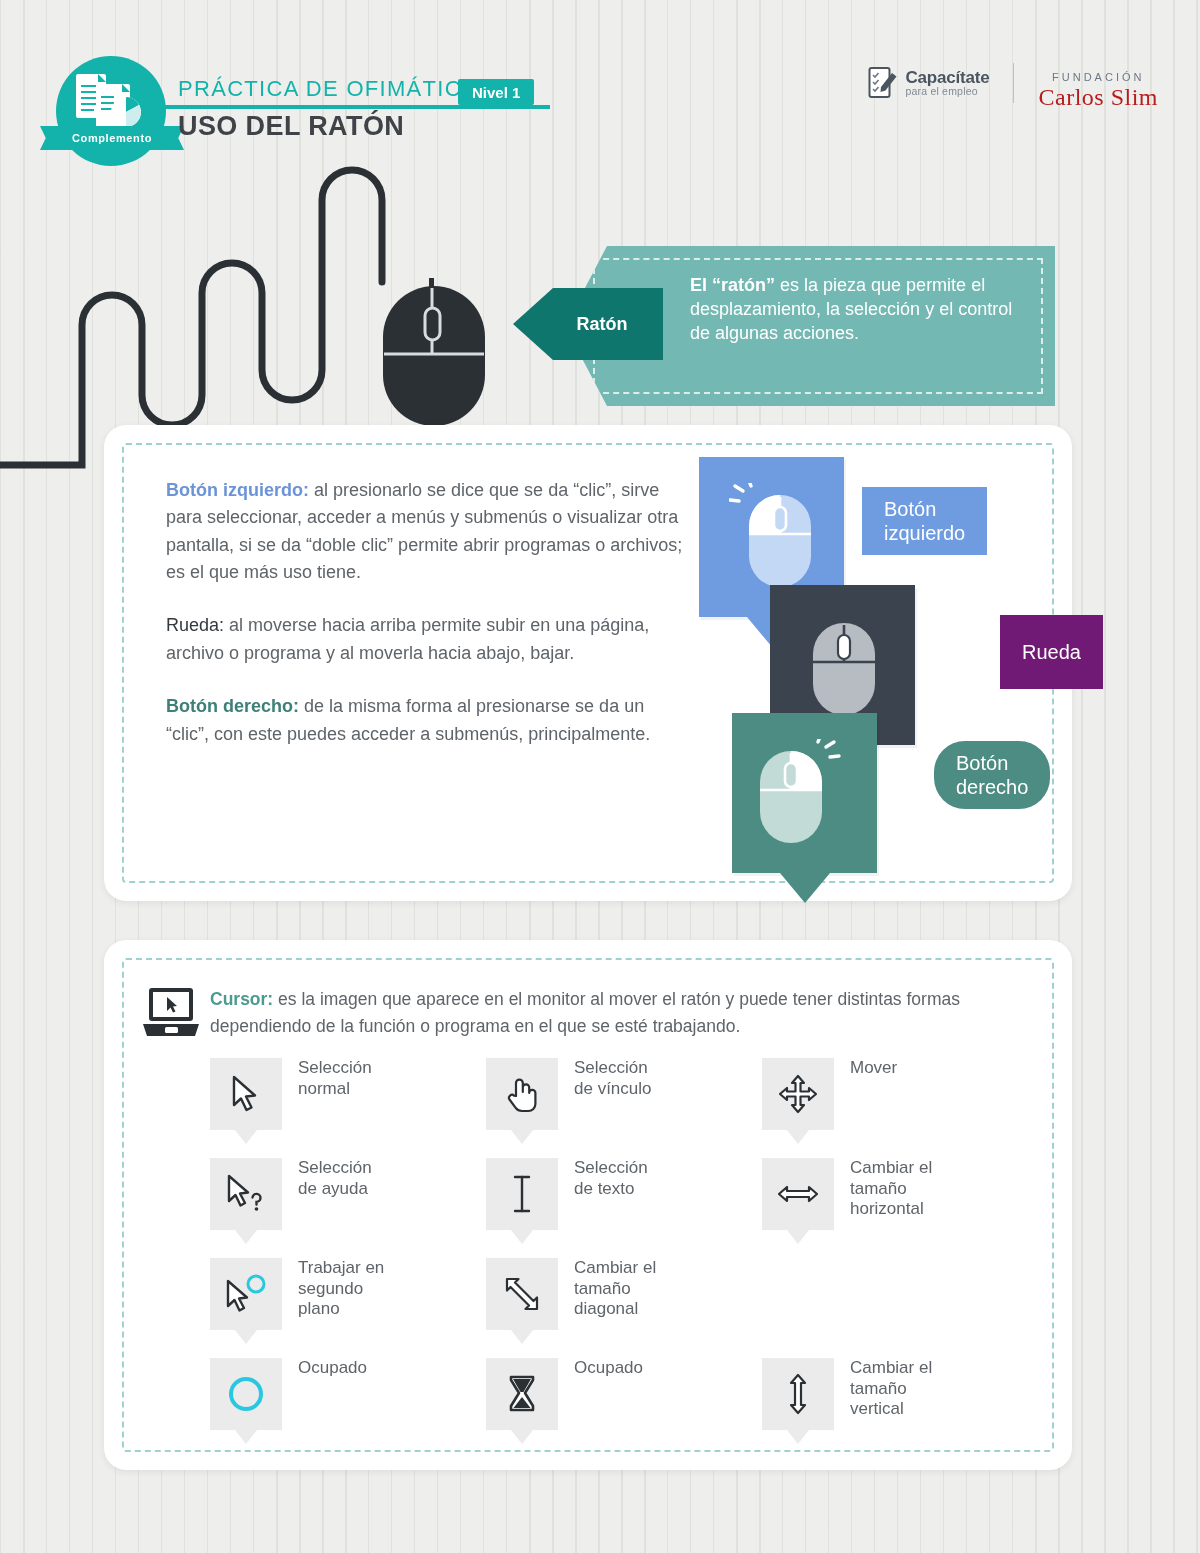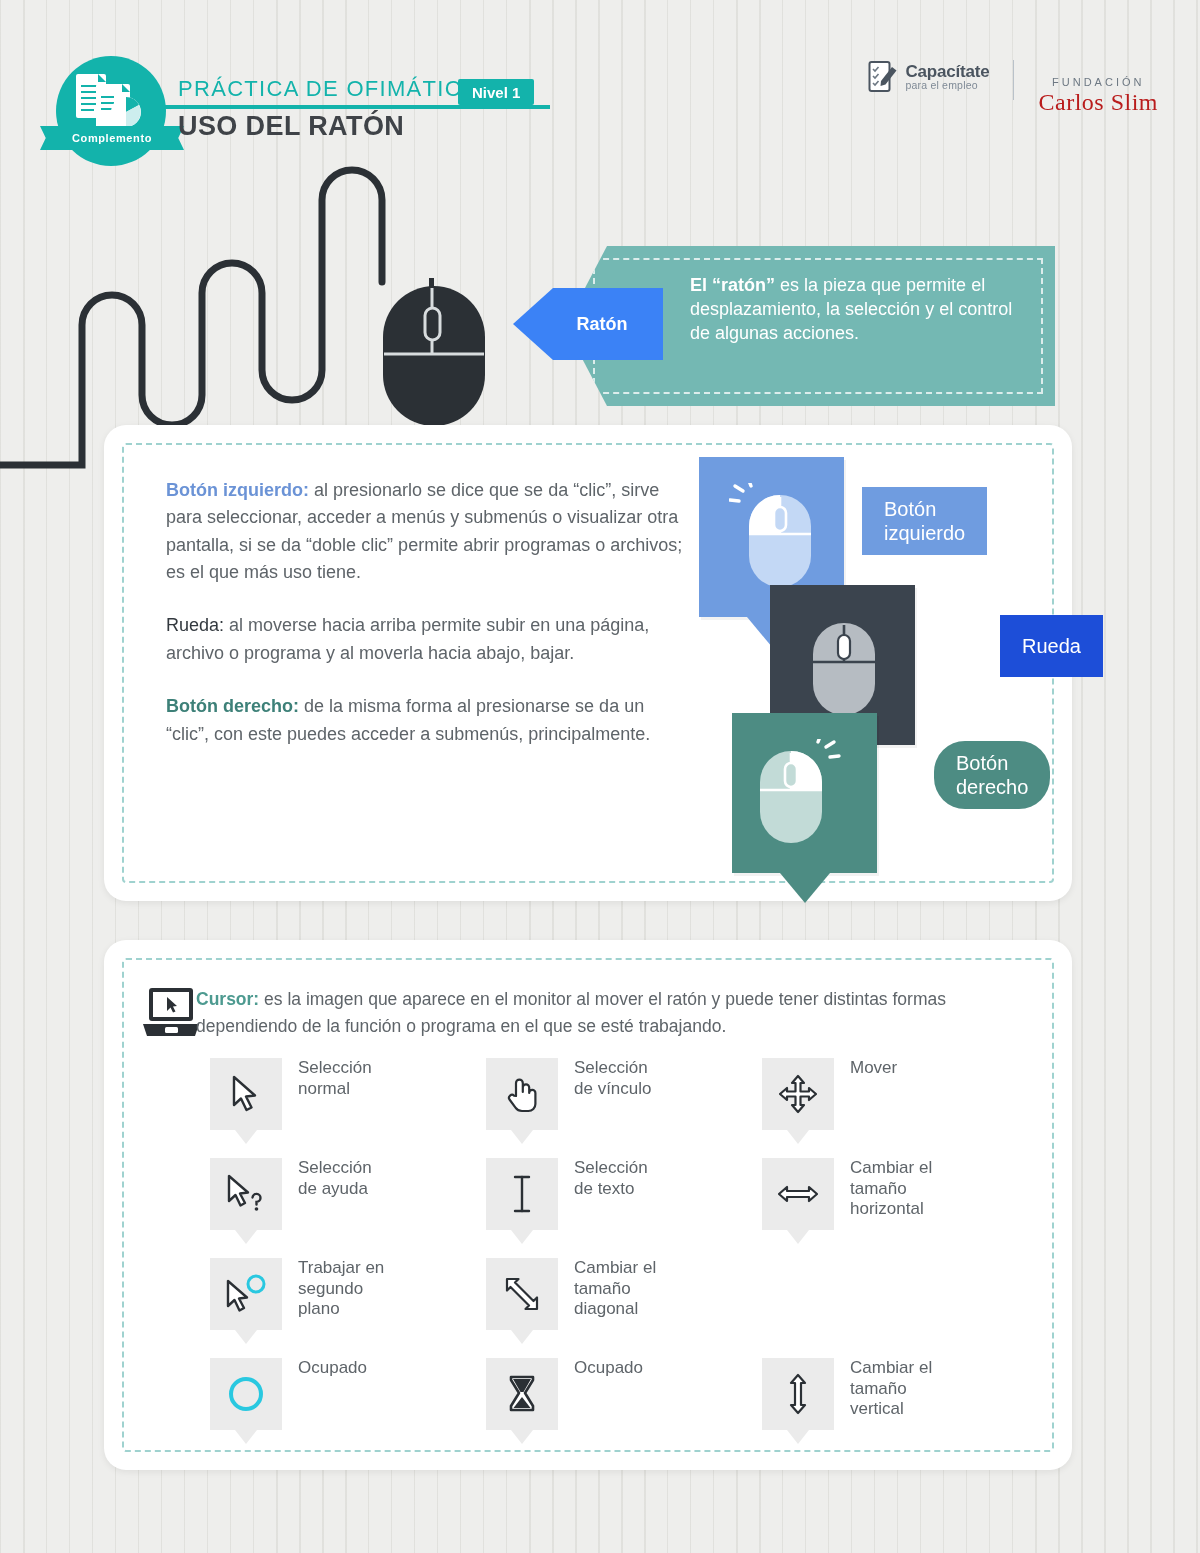--- a/index.html
+++ b/index.html
@@ -35,21 +35,21 @@
   .nivel-badge {
     position:absolute; left:458px; top:79px; height:26px; padding:0 14px;
     background:#13b3ab; color:#fff; font-size:15px; font-weight:bold;
     display:flex; align-items:center; border-radius:2px;
   }
   .hdr-rule { position:absolute; left:160px; top:105px; width:390px; height:4px; background:#13b3ab; }
   .hdr-title {
     position:absolute; left:178px; top:111px; font-size:27px; font-weight:bold;
     color:#3f4348; letter-spacing:.4px;
   }
-  .brand { position:absolute; right:42px; top:60px; height:46px; display:flex; align-items:flex-start; gap:24px; }
+  .brand { position:absolute; right:42px; top:60px; height:46px; display:flex; align-items:center; gap:24px; }
   .brand-left { display:flex; align-items:center; gap:8px; }
   .brand-left .bl-txt { line-height:1.05; }
   .brand-name { font-size:17px; font-weight:bold; color:#4b5560; letter-spacing:-.2px; }
   .brand-sub { font-size:10.5px; color:#7f8a96; letter-spacing:.2px; }
   .brand-div { width:1px; height:40px; background:#b9c1c9; }
   .brand-right { line-height:1.15; text-align:center; }
   .fund { font-size:11px; color:#6d7883; letter-spacing:3px;margin-top:16px; }
   .slim { font-size:24px; color:#b91c1c; font-family:"Liberation Serif", serif; letter-spacing:.5px; }
 
   
@@ -67,21 +67,21 @@
     position:absolute; left:28px; top:12px; right:12px; bottom:12px;
     border:2px dashed rgba(255,255,255,.75);
   }
   .callout-text {
     position:absolute; left:125px; top:28px; right:24px;
     color:#ffffff; font-size:18px; line-height:1.32;
   }
   .callout-text b { font-weight:bold; }
   .arrow-tag {
     position:absolute; left:513px; top:288px; width:150px; height:72px;
-    background:#3b82f6;
+    background:#0f766e;
     clip-path: polygon(40px 0, 100% 0, 100% 100%, 40px 100%, 0 50%);
     display:flex; align-items:center; justify-content:center;
   }
   .arrow-tag span { color:#fff; font-size:18px; font-weight:bold; padding-left:28px; }
 
   
   .card {
     position:absolute; background:#ffffff; border-radius:22px;
     box-shadow:0 2px 7px rgba(0,0,0,.07);
   }
@@ -109,29 +109,29 @@
   }
   .mpanel .lab {
     position:absolute; height:62px; padding:0 22px;
     display:flex; align-items:center; color:#fff; font-size:20px; line-height:1.2;
   }
   #mp-left  { left:595px; top:32px; }
   #mp-left .sq, #mp-left .tail { background:#6f9ce0; }
   #mp-left .lab { left:163px; top:30px; background:#6f9ce0; height:68px; }
   #mp-wheel { left:666px; top:160px; }
   #mp-wheel .sq, #mp-wheel .tail { background:#3b444e; }
-  #mp-wheel .lab { left:230px; top:30px; background:#1d4ed8; height:62px; }
+  #mp-wheel .lab { left:230px; top:30px; background:#701a75; height:74px; }
   #mp-right { left:628px; top:288px; }
   #mp-right .sq, #mp-right .tail { background:#4d8c83; }
   #mp-right .lab { left:202px; top:28px; background:#4d8c83; height:68px;border-radius:31px; }
 
   
   .laptop-icon { position:absolute; left:38px; top:46px; width:58px; height:54px; }
   .cursor-lead {
-    position:absolute; left:92px; top:46px; width:800px;
+    position:absolute; left:106px; top:46px; width:800px;
     font-size:17.5px; line-height:1.55; color:#5e6469;
   }
   .cursor-lead .k-teal2 { color:#4d9a90; font-weight:bold; }
 
   .cgrid { position:absolute; left:106px; top:118px; width:830px; }
   .crow { display:flex; }
   .ccell { width:276px; height:100px; display:flex; align-items:flex-start; }
   .cbox {
     position:relative; width:72px; height:72px; background:#ebebeb;
     display:flex; align-items:center; justify-content:center; flex:0 0 72px;

